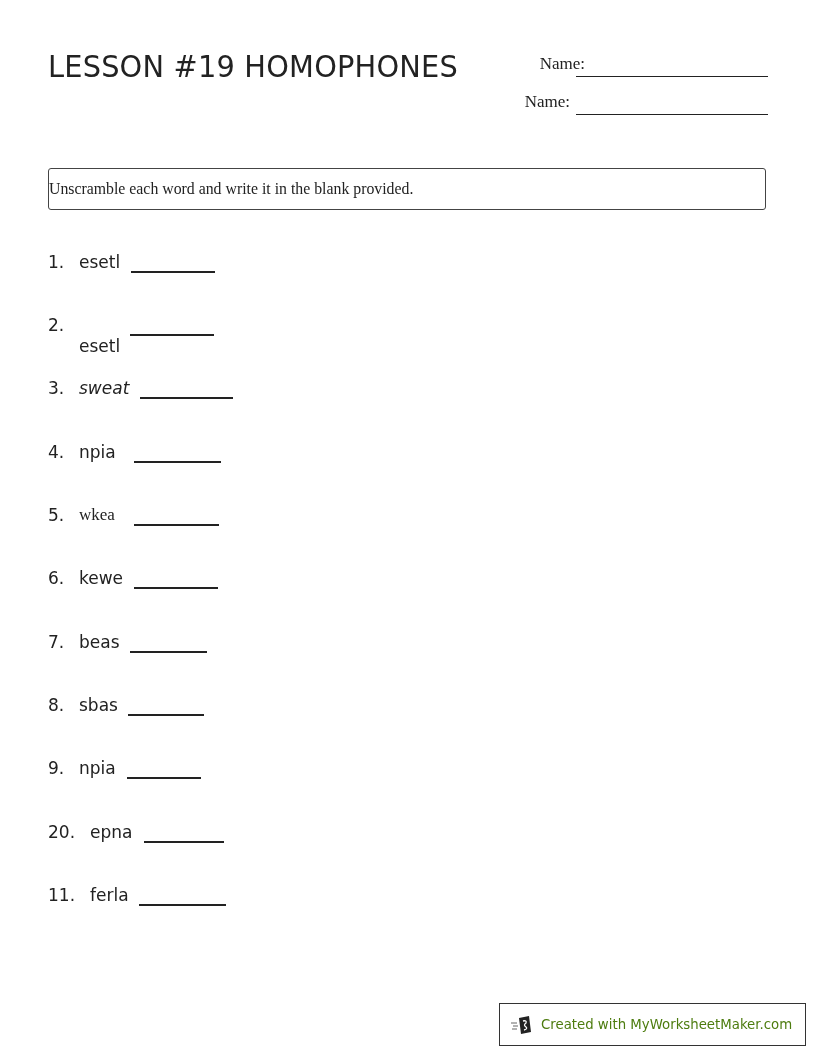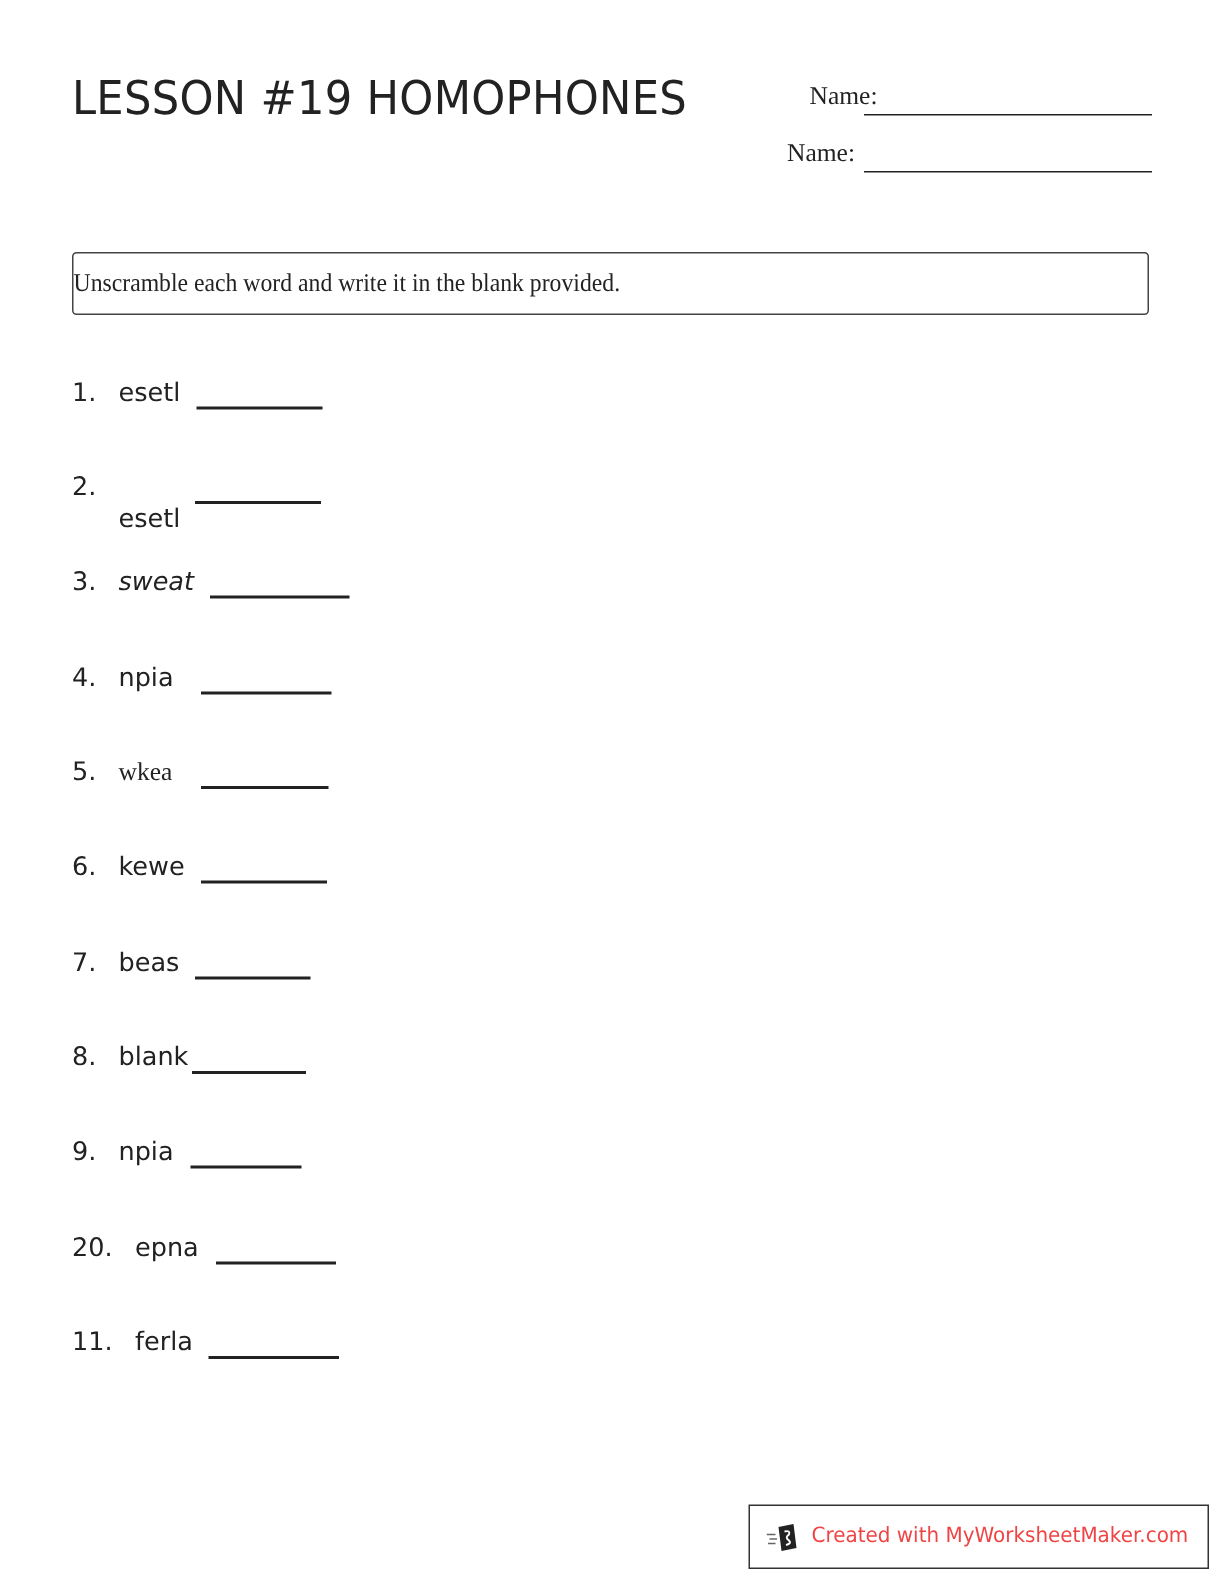--- a/index.html
+++ b/index.html
@@ -7,21 +7,21 @@
   .title { position: absolute; left: 48px; top: 48px; font-family: "DejaVu Sans", sans-serif; font-size: 31px; font-weight: 400; letter-spacing: 0.2px; color: #222; transform: scaleX(0.93); transform-origin: left top; white-space: nowrap; }
   .field { position: absolute; font-family: "Liberation Serif", serif; font-size: 17px; color: #222; }
   .field .lbl { position: absolute; right: 0; white-space: nowrap; }
   .field-line { position: absolute; height: 0; border-top: 1.3px solid #222; }
   .instr { position: absolute; left: 48px; top: 168px; width: 718px; height: 42px; border: 1px solid #444; border-radius: 3px; box-sizing: border-box; font-family: Liberation Serif, serif; font-size: 17px; line-height: 40px; padding-left: 0; color: #222; }
   .instr span { display: inline-block; transform: scaleX(0.93); transform-origin: left center; white-space: nowrap; }
   .q { position: absolute; left: 48px; font-family: "DejaVu Sans", sans-serif; font-size: 17px; color: #222; white-space: nowrap; height: 24px; }
   .q .num { position: absolute; left: 0; top: 0; }
   .q .word { position: absolute; top: 0; }
   .q .blank { position: absolute; top: 19px; height: 0; border-top: 2px solid #222; }
-  .footer { position: absolute; left: 499px; top: 1003px; width: 307px; height: 43px; border: 1px solid #333; box-sizing: border-box; font-family: "DejaVu Sans", sans-serif; font-size: 14px; color: #ef4444; }
+  .footer { position: absolute; left: 499px; top: 1003px; width: 307px; height: 43px; border: 1px solid #333; box-sizing: border-box; font-family: "DejaVu Sans", sans-serif; font-size: 14px; color: #4d7c0f; }
   .footer .logo { position: absolute; left: 11px; top: 11px; width: 24px; height: 20px; }
   .footer .txt { position: absolute; left: 41px; top: 12px; white-space: nowrap; transform: scaleX(0.95); transform-origin: left top; }
 </style>
 </head>
 <body>
 
 <div class="title">LESSON #19 HOMOPHONES</div>
 
 <div class="field" style="left:515px; top:54px; width:70px; height:22px;">
   <span class="lbl">Name:</span>
@@ -74,21 +74,21 @@
 </div>
 
 <div class="q" style="top:632px;">
   <span class="num">7.</span>
   <span class="word" style="left:31px;">beas</span>
   <span class="blank" style="left:82px; width:77px;"></span>
 </div>
 
 <div class="q" style="top:695px;">
   <span class="num">8.</span>
-  <span class="word" style="left:31px;">blank</span>
+  <span class="word" style="left:31px;">sbas</span>
   <span class="blank" style="left:80px; width:76px;"></span>
 </div>
 
 <div class="q" style="top:758px;">
   <span class="num">9.</span>
   <span class="word" style="left:31px;">npia</span>
   <span class="blank" style="left:79px; width:74px;"></span>
 </div>
 
 <div class="q" style="top:822px;">

